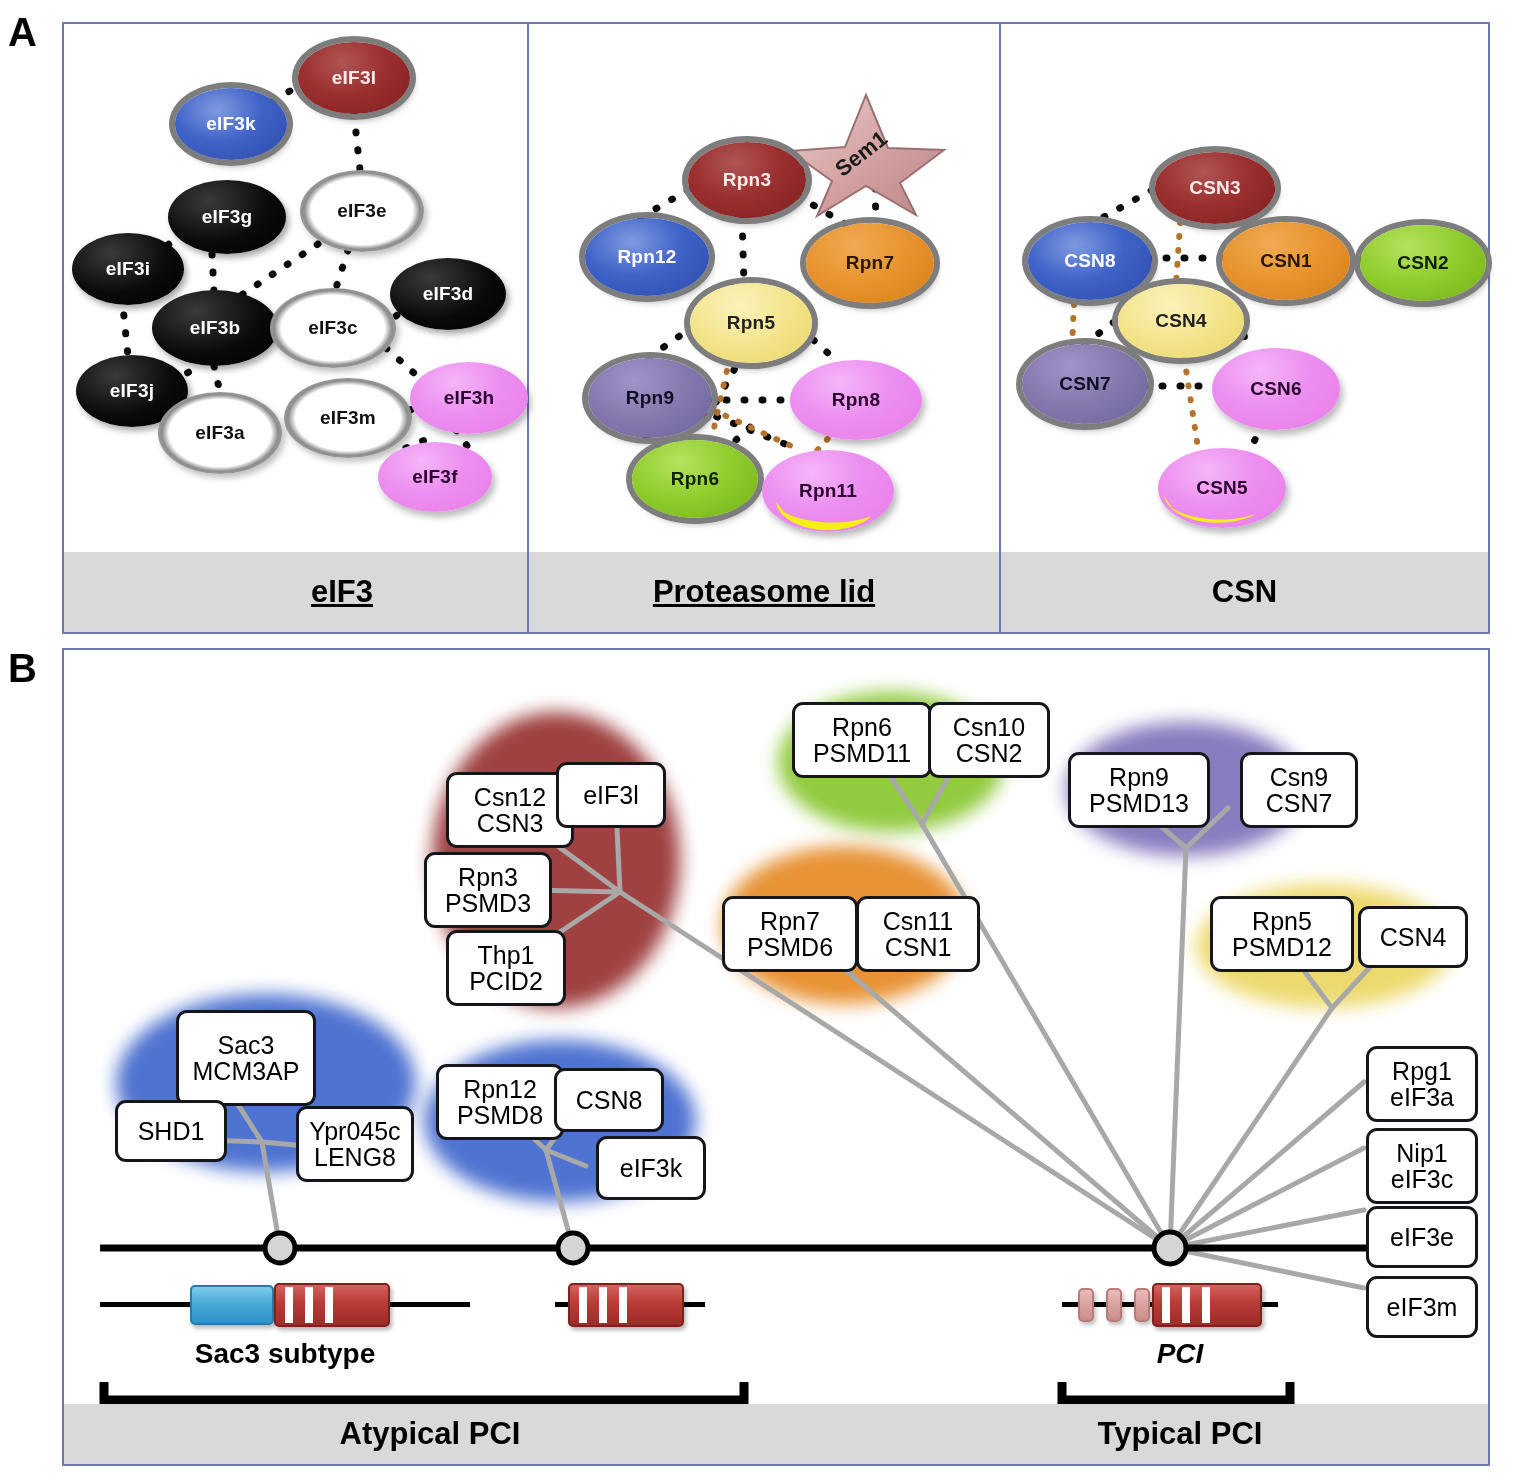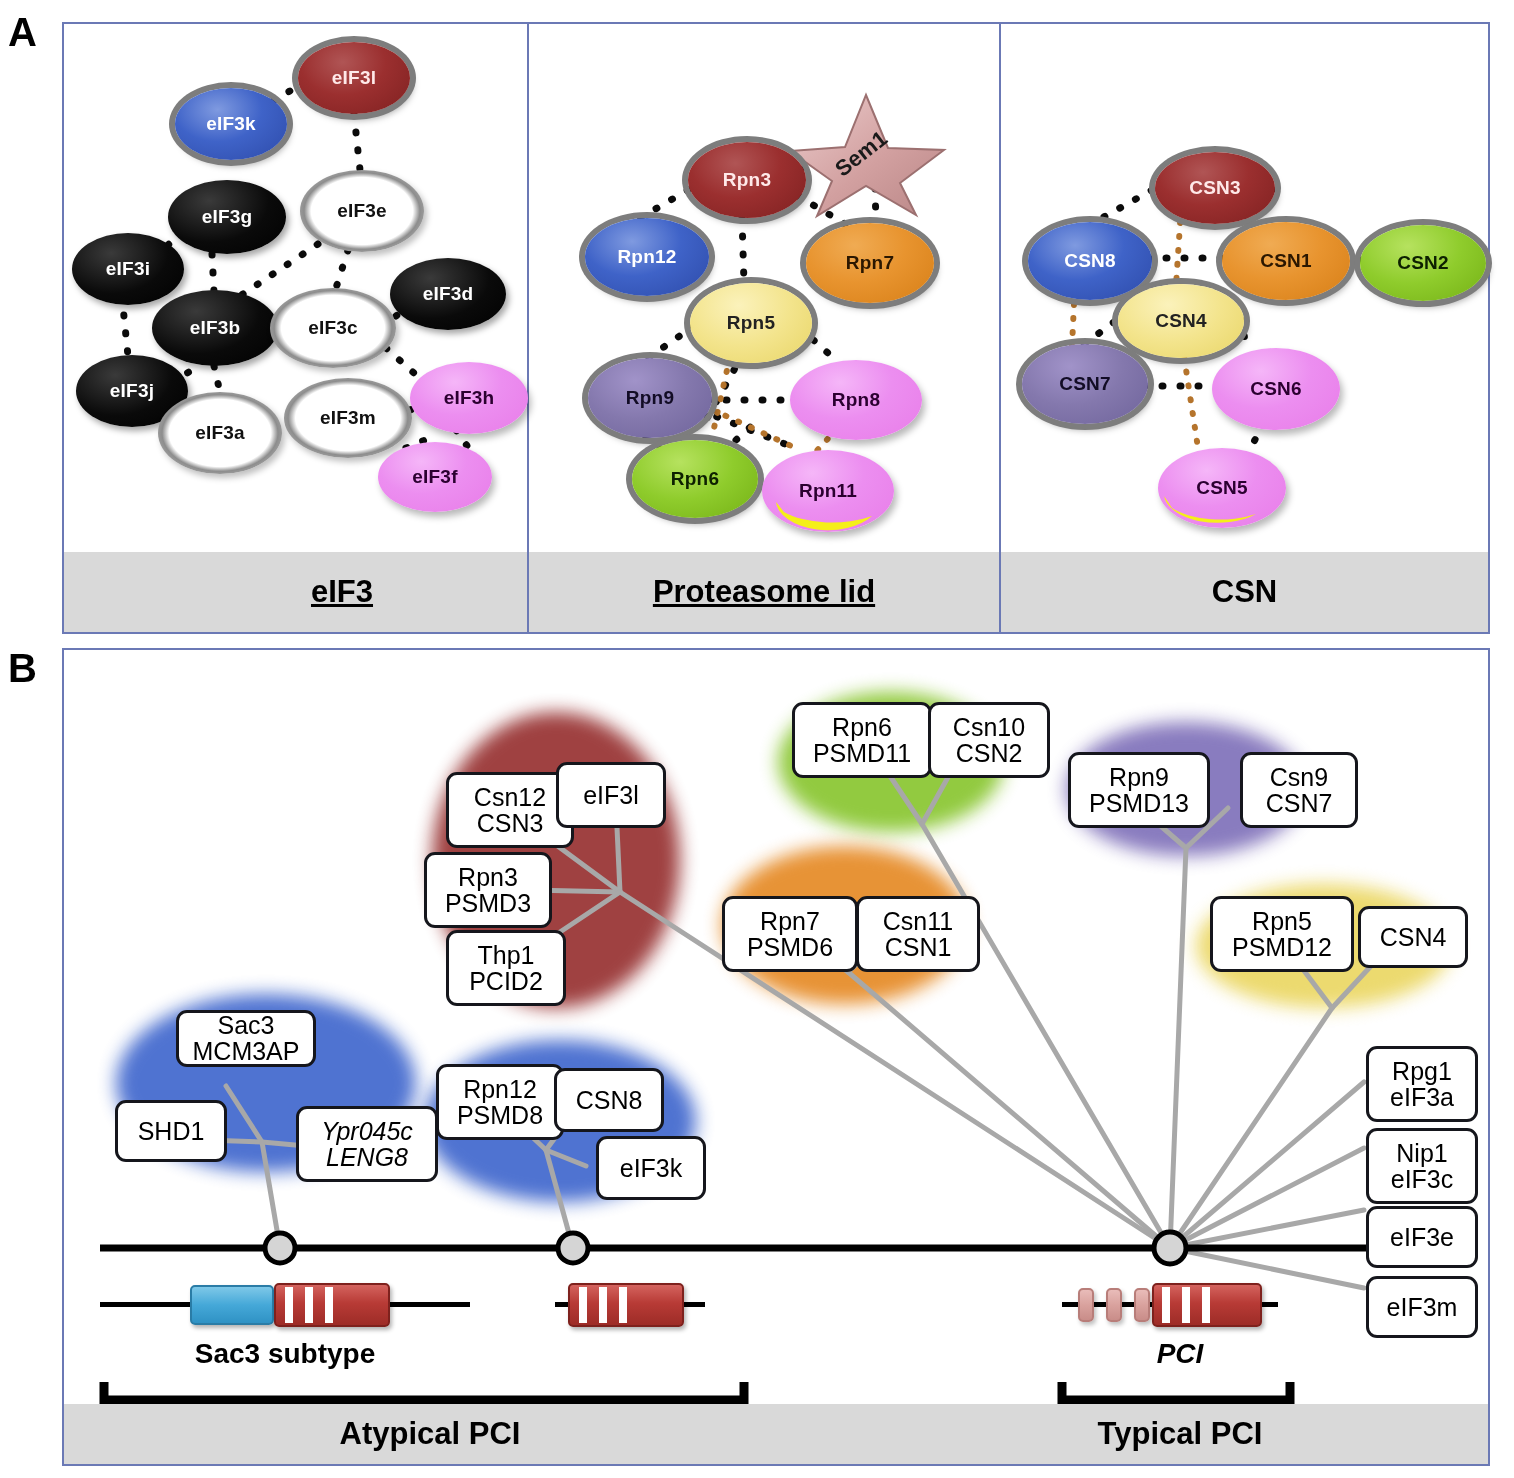--- a/index.html
+++ b/index.html
@@ -375,28 +375,28 @@
   </div>
 
   <div class="bbox" style="left:1210px;top:896px;width:144px;height:76px;">
     <div>Rpn5</div>
     <div>PSMD12</div>
   </div>
   <div class="bbox" style="left:1358px;top:906px;width:110px;height:62px;">
     <div>CSN4</div>
   </div>
 
-  <div class="bbox" style="left:176px;top:1010px;width:140px;height:57px;justify-content:flex-end;">
+  <div class="bbox" style="left:176px;top:1010px;width:140px;height:96px;">
     <div>Sac3</div>
     <div>MCM3AP</div>
   </div>
   <div class="bbox" style="left:115px;top:1100px;width:112px;height:62px;">
     <div>SHD1</div>
   </div>
-  <div class="bbox" style="left:296px;top:1106px;width:142px;height:76px;font-style:italic;">
+  <div class="bbox" style="left:296px;top:1106px;width:118px;height:76px;">
     <div>Ypr045c</div>
     <div>LENG8</div>
   </div>
 
   <div class="bbox" style="left:436px;top:1064px;width:128px;height:76px;">
     <div>Rpn12</div>
     <div>PSMD8</div>
   </div>
   <div class="bbox" style="left:554px;top:1068px;width:110px;height:64px;">
     <div>CSN8</div>

